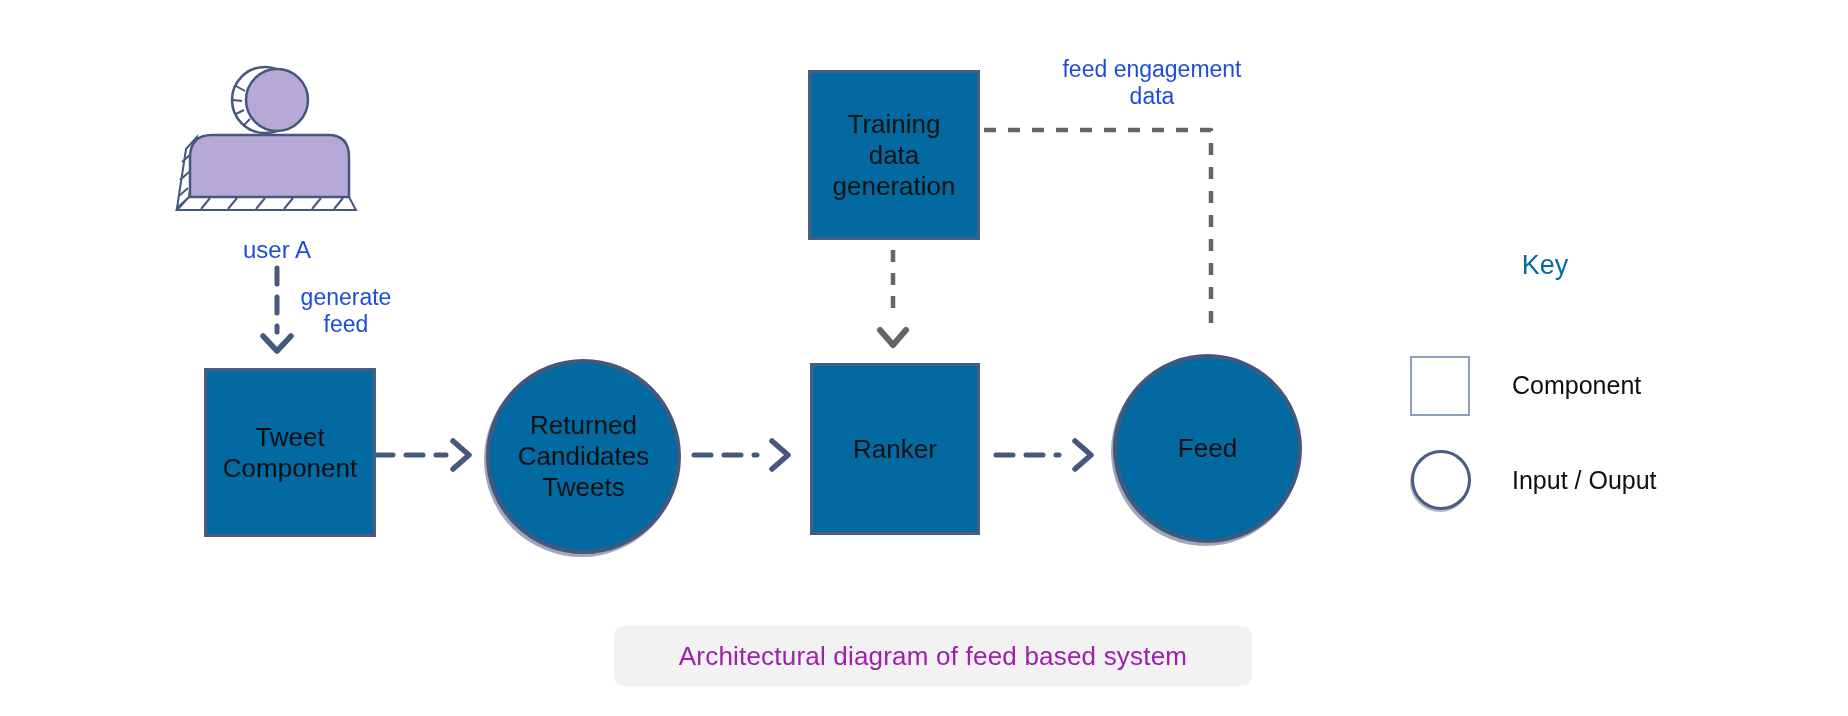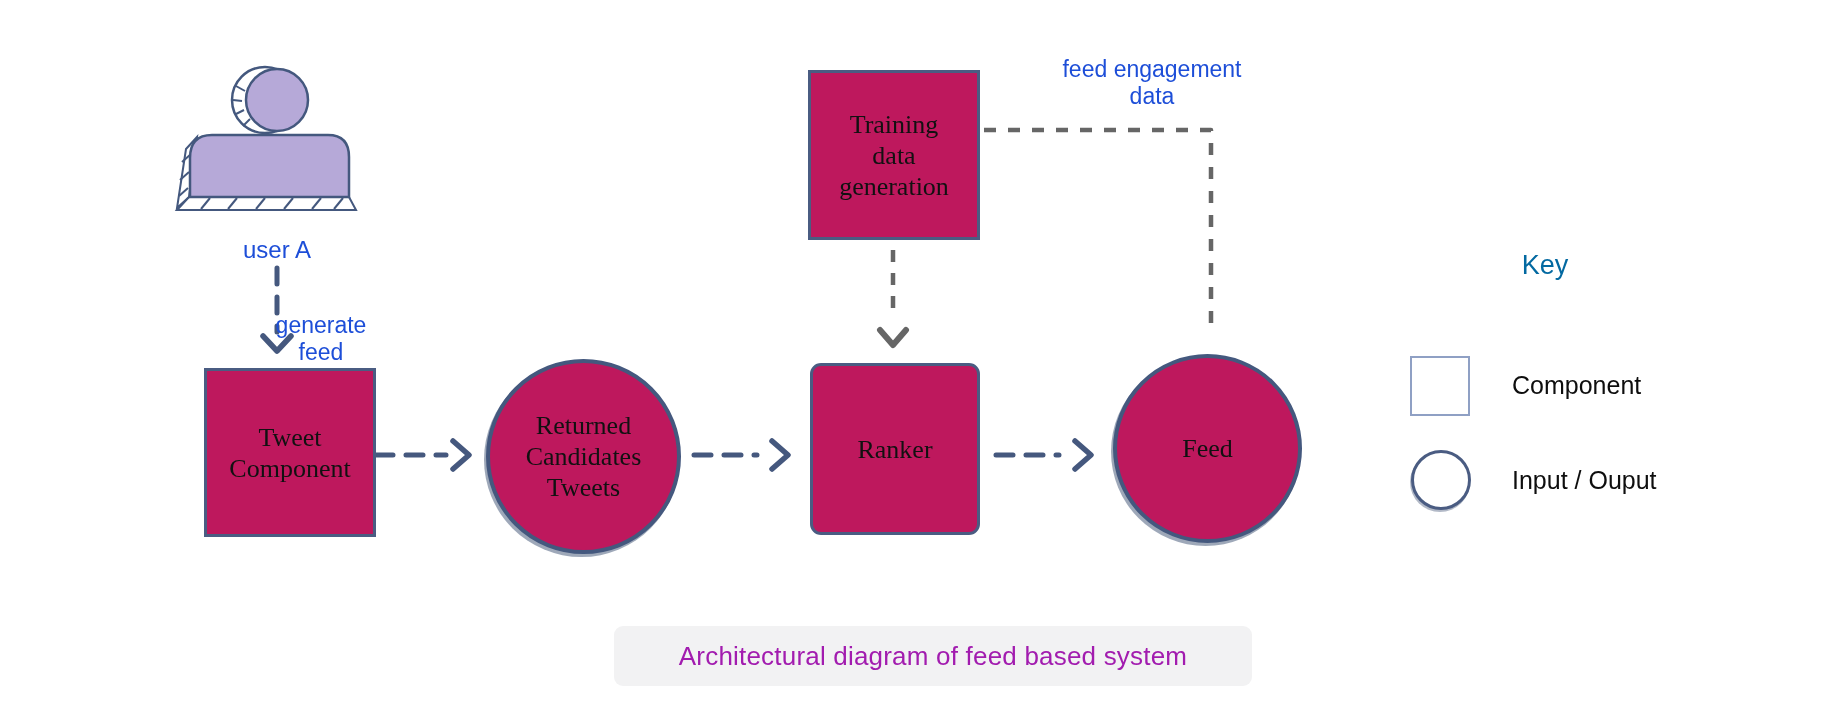--- a/index.html
+++ b/index.html
@@ -6,24 +6,24 @@
   .stage{
     position:relative;
     width:1848px;height:716px;
     background:#ffffff;
     font-family:"Liberation Sans", sans-serif;
     overflow:hidden;
   }
   .overlay{position:absolute;left:0;top:0;width:1848px;height:716px;}
   .node{
     position:absolute;
-    background:#be185d;
+    background:#0369a1;
     display:flex;flex-direction:column;align-items:center;justify-content:center;
     text-align:center;color:#111111;
-    font-size:26px;line-height:31px;font-family:Liberation Serif, serif;
+    font-size:26px;line-height:31px;
   }
   .box{border:3px solid #4a5c82;}
   .circle{
     border:4px solid #44587e;border-radius:50%;
     box-shadow:-2px 3px 0 rgba(62,81,116,0.5);
   }
   .small-label{
     position:absolute;color:#1d4ed8;
     font-size:23px;line-height:27px;text-align:center;
     transform:translateX(-50%);white-space:nowrap;
@@ -118,37 +118,37 @@
     <div>Tweet</div>
     <div>Component</div>
   </div>
 
   <div class="node circle" style="left:486px;top:359px;width:187px;height:187px;">
     <div>Returned</div>
     <div>Candidates</div>
     <div>Tweets</div>
   </div>
 
-  <div class="node box" style="left:810px;top:363px;width:164px;height:166px;border-radius:11px;">
+  <div class="node box" style="left:810px;top:363px;width:164px;height:166px;">
     <div>Ranker</div>
   </div>
 
   <div class="node circle" style="left:1113px;top:354px;width:181px;height:181px;">
     <div>Feed</div>
   </div>
 
   <div class="node box" style="left:808px;top:70px;width:166px;height:164px;">
     <div>Training</div>
     <div>data</div>
     <div>generation</div>
   </div>
 
   <div class="small-label" style="left:277px;top:236px;font-size:24px;text-align:right;">user A</div>
 
-  <div class="small-label" style="left:321px;top:284px;margin-top:28px;">
+  <div class="small-label" style="left:346px;top:284px;">
     <div>generate</div>
     <div>feed</div>
   </div>
 
   <div class="small-label" style="left:1152px;top:56px;">
     <div>feed engagement</div>
     <div>data</div>
   </div>
 
   <div class="key-title" style="left:1545px;top:250px;">Key</div>

